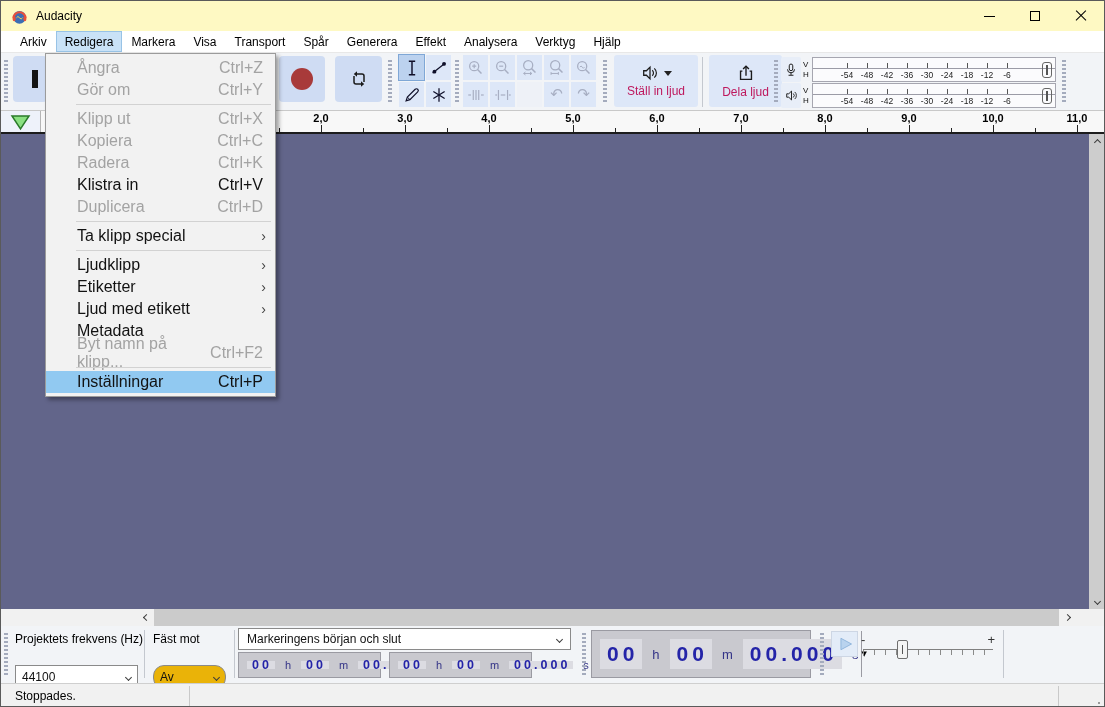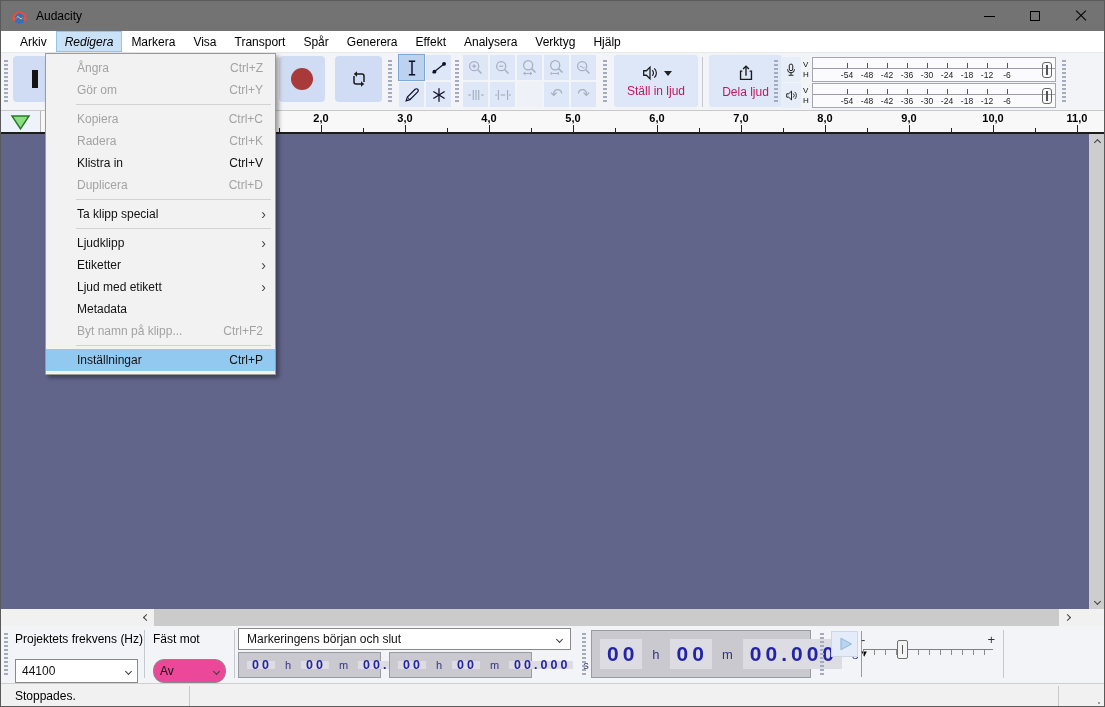--- a/index.html
+++ b/index.html
@@ -2,35 +2,35 @@
 <html><head>
 <meta charset="utf-8">
 <style>
   * { margin:0; padding:0; box-sizing:border-box; }
   html,body { background:#888; }
   body { font-family:"Liberation Sans", sans-serif; }
   #app { position:relative; width:1105px; height:707px; background:#fff; overflow:hidden;
          border:1px solid #5a5a5a; font-size:12px; color:#111; }
 
   
-  .titlebar { position:absolute; left:0; top:0; width:100%; height:30px; background:#737373; display:flex; align-items:center; }
+  .titlebar { position:absolute; left:0; top:0; width:100%; height:30px; background:#fef9c3; display:flex; align-items:center; }
   .app-icon { margin-left:10px; width:17px; height:17px; }
   .title-text { margin-left:8px; font-size:12px; color:#000; }
   .win-controls { position:absolute; right:0; top:0; height:30px; display:flex; }
   .win-btn { width:46px; height:30px; display:flex; align-items:center; justify-content:center; }
   .glyph-min { width:11px; height:1px; background:#000; }
   .glyph-max { width:10px; height:10px; border:1px solid #000; }
   .glyph-close { position:relative; width:12px; height:12px; }
   .glyph-close::before,.glyph-close::after { content:""; position:absolute; left:-1px; top:5px; width:14px; height:1.2px; background:#000; }
   .glyph-close::before { transform:rotate(45deg); } .glyph-close::after { transform:rotate(-45deg); }
 
   
   .menubar { position:absolute; left:0; top:30px; width:100%; height:22px; background:#fff; display:flex; align-items:stretch; padding-left:10px; border-bottom:1px solid #e8e8e8; }
   .mb-item { display:flex; align-items:center; padding:0 9px; font-size:12px; color:#000; }
-  .mb-item.active { background:#c9e2f7; outline:1px solid #98c3e6; outline-offset:-1px;font-style:italic; }
+  .mb-item.active { background:#c9e2f7; outline:1px solid #98c3e6; outline-offset:-1px; }
 
   
   .toolbar { position:absolute; left:0; top:52px; width:100%; height:58px; background:#f2f4f7; border-bottom:1px solid #c9c9c9; }
   .grip { position:absolute; width:4px; background-image:repeating-linear-gradient(180deg,#a4abbd 0 2px,transparent 2px 4px); }
   .tb-grip { top:7px; height:44px; }
   .vline { position:absolute; top:4px; height:50px; width:1px; background:#c4c8cf; }
   .tr-btn { position:absolute; top:3px; width:46px; height:46px; background:#cfdcf3; border-radius:4px; display:flex; align-items:center; justify-content:center; }
   .record-circle { width:22px; height:22px; border-radius:50%; background:#a83a3a; }
   .pause-slice { position:absolute; left:12px; top:3px; width:34px; height:46px; background:#cfdcf3; border-radius:4px; overflow:hidden; }
   .pause-bar { position:absolute; left:19px; top:14px; width:6px; height:18px; background:#141414; }
@@ -78,23 +78,23 @@
   .hs-arrow { position:absolute; top:0; width:16px; height:17px; display:flex; align-items:center; justify-content:center; }
   .chev { display:inline-block; width:6px; height:6px; border-right:1.8px solid #3c3c3c; border-bottom:1.8px solid #3c3c3c; }
   .chev.up { transform:rotate(-135deg); } .chev.down { transform:rotate(45deg); }
   .chev.left { transform:rotate(135deg); } .chev.right { transform:rotate(-45deg); }
   .chev.small { width:5px; height:5px; border-width:1.4px; }
 
   
   .seltoolbar { position:absolute; left:0; top:625px; width:100%; height:57px; background:#f2f4f7; }
   .st-grip { top:7px; height:44px; }
   .st-label { position:absolute; top:6px; font-size:12px; color:#000; }
-  .combo { position:absolute; top:33px; height:24px; background:#fff; border:1px solid #8a8a8a; display:flex; align-items:center; padding:0 6px; font-size:12px; }
+  .combo { position:absolute; top:39px; height:24px; background:#fff; border:1px solid #8a8a8a; display:flex; align-items:center; padding:0 6px; font-size:12px; }
   .combo .chev { margin-left:auto; }
-  .combo.gray { background:#ec4899;border-radius:11px; }
+  .combo.gray { background:#eab308;border-radius:11px; }
   .st-sep { position:absolute; top:4px; height:48px; width:1px; background:#c4c8cf; }
   .mode-select { position:absolute; left:237px; top:2px; width:333px; height:22px; background:#fff; border:1px solid #8a8a8a; display:flex; align-items:center; padding:0 8px; font-size:12px; }
   .mode-select .chev { margin-left:auto; }
 
   .timefield { position:absolute; top:26px; height:26px; background:#c9c9cf; border:1px solid #9a9aa2; display:flex; align-items:stretch; }
   .tf-dig { background:#dcdce2; color:#2424a8; font-weight:bold; font-size:12.5px; letter-spacing:3px; padding:0 3px 0 5px; display:flex; align-items:center; margin:8px; }
   .tf-unit { color:#333387; font-size:11px; display:flex; align-items:center; padding:0 2px; }
   .tf-drop { display:flex; align-items:center; justify-content:center; width:11px; font-size:6px; color:#000; border-left:1px solid #9a9aa2; font-family:"DejaVu Sans", sans-serif; }
 
   .bigtime { position:absolute; left:590px; top:4px; width:220px; height:48px; background:#c9c9cf; border:1px solid #9a9aa2; display:flex; align-items:stretch; }
@@ -117,21 +117,21 @@
   .status-text { position:absolute; left:14px; top:5px; font-size:12px; color:#000; }
   .sb-sep { position:absolute; top:2px; height:21px; width:1px; background:#c9c9c9; }
   .rgrip { position:absolute; right:4px; bottom:4px; width:2px; height:2px; background:#9a9a9a;
            box-shadow:-4px 4px 0 #9a9a9a, 0 4px 0 #9a9a9a, -4px 0 0 transparent; }
   .rgrip::before { content:""; position:absolute; left:-8px; top:8px; width:2px; height:2px; background:#9a9a9a; }
   .rgrip::after { content:""; position:absolute; left:0; top:8px; width:2px; height:2px; background:#9a9a9a; }
 
   
   .editmenu { position:absolute; left:44px; top:52px; width:231px; background:#f2f2f2; border:1px solid #9b9b9b;
               box-shadow:3px 3px 4px rgba(0,0,0,.35); padding:3px 0; z-index:50; }
-  .mi { position:relative; height:22px; display:flex; align-items:center; padding:0 12px 0 31px; font-size:12px; color:#121212;gap:32px; }
+  .mi { position:relative; height:22px; display:flex; align-items:center; padding:0 12px 0 31px; font-size:16px; color:#121212;gap:32px; }
   .mi.dis { color:#a3a3a3; }
   .mi.hl { background:#91c9f1; }
   .mi-short { margin-left:auto; }
   .mi.sub::after { content:"›"; position:absolute; right:9px; top:3px; font-size:14px; color:#444; }
   .mi.sep { height:7px; padding:0; }
   .mi.sep::after { content:""; position:absolute; left:30px; right:4px; top:3px; border-top:1px solid #d2d2d2; }
 
   svg { display:block; }
 </style>
 </head>
@@ -544,20 +544,24 @@
       </div>
       <div class="mi dis">
         <span class="mi-label">Gör om</span>
         <span class="mi-short">Ctrl+Y</span>
       </div>
       <div class="mi sep">
         
         
       </div>
       <div class="mi dis">
+        <span class="mi-label">Klipp ut</span>
+        <span class="mi-short">Ctrl+X</span>
+      </div>
+      <div class="mi dis">
         <span class="mi-label">Kopiera</span>
         <span class="mi-short">Ctrl+C</span>
       </div>
       <div class="mi dis">
         <span class="mi-label">Radera</span>
         <span class="mi-short">Ctrl+K</span>
       </div>
       <div class="mi">
         <span class="mi-label">Klistra in</span>
         <span class="mi-short">Ctrl+V</span>

